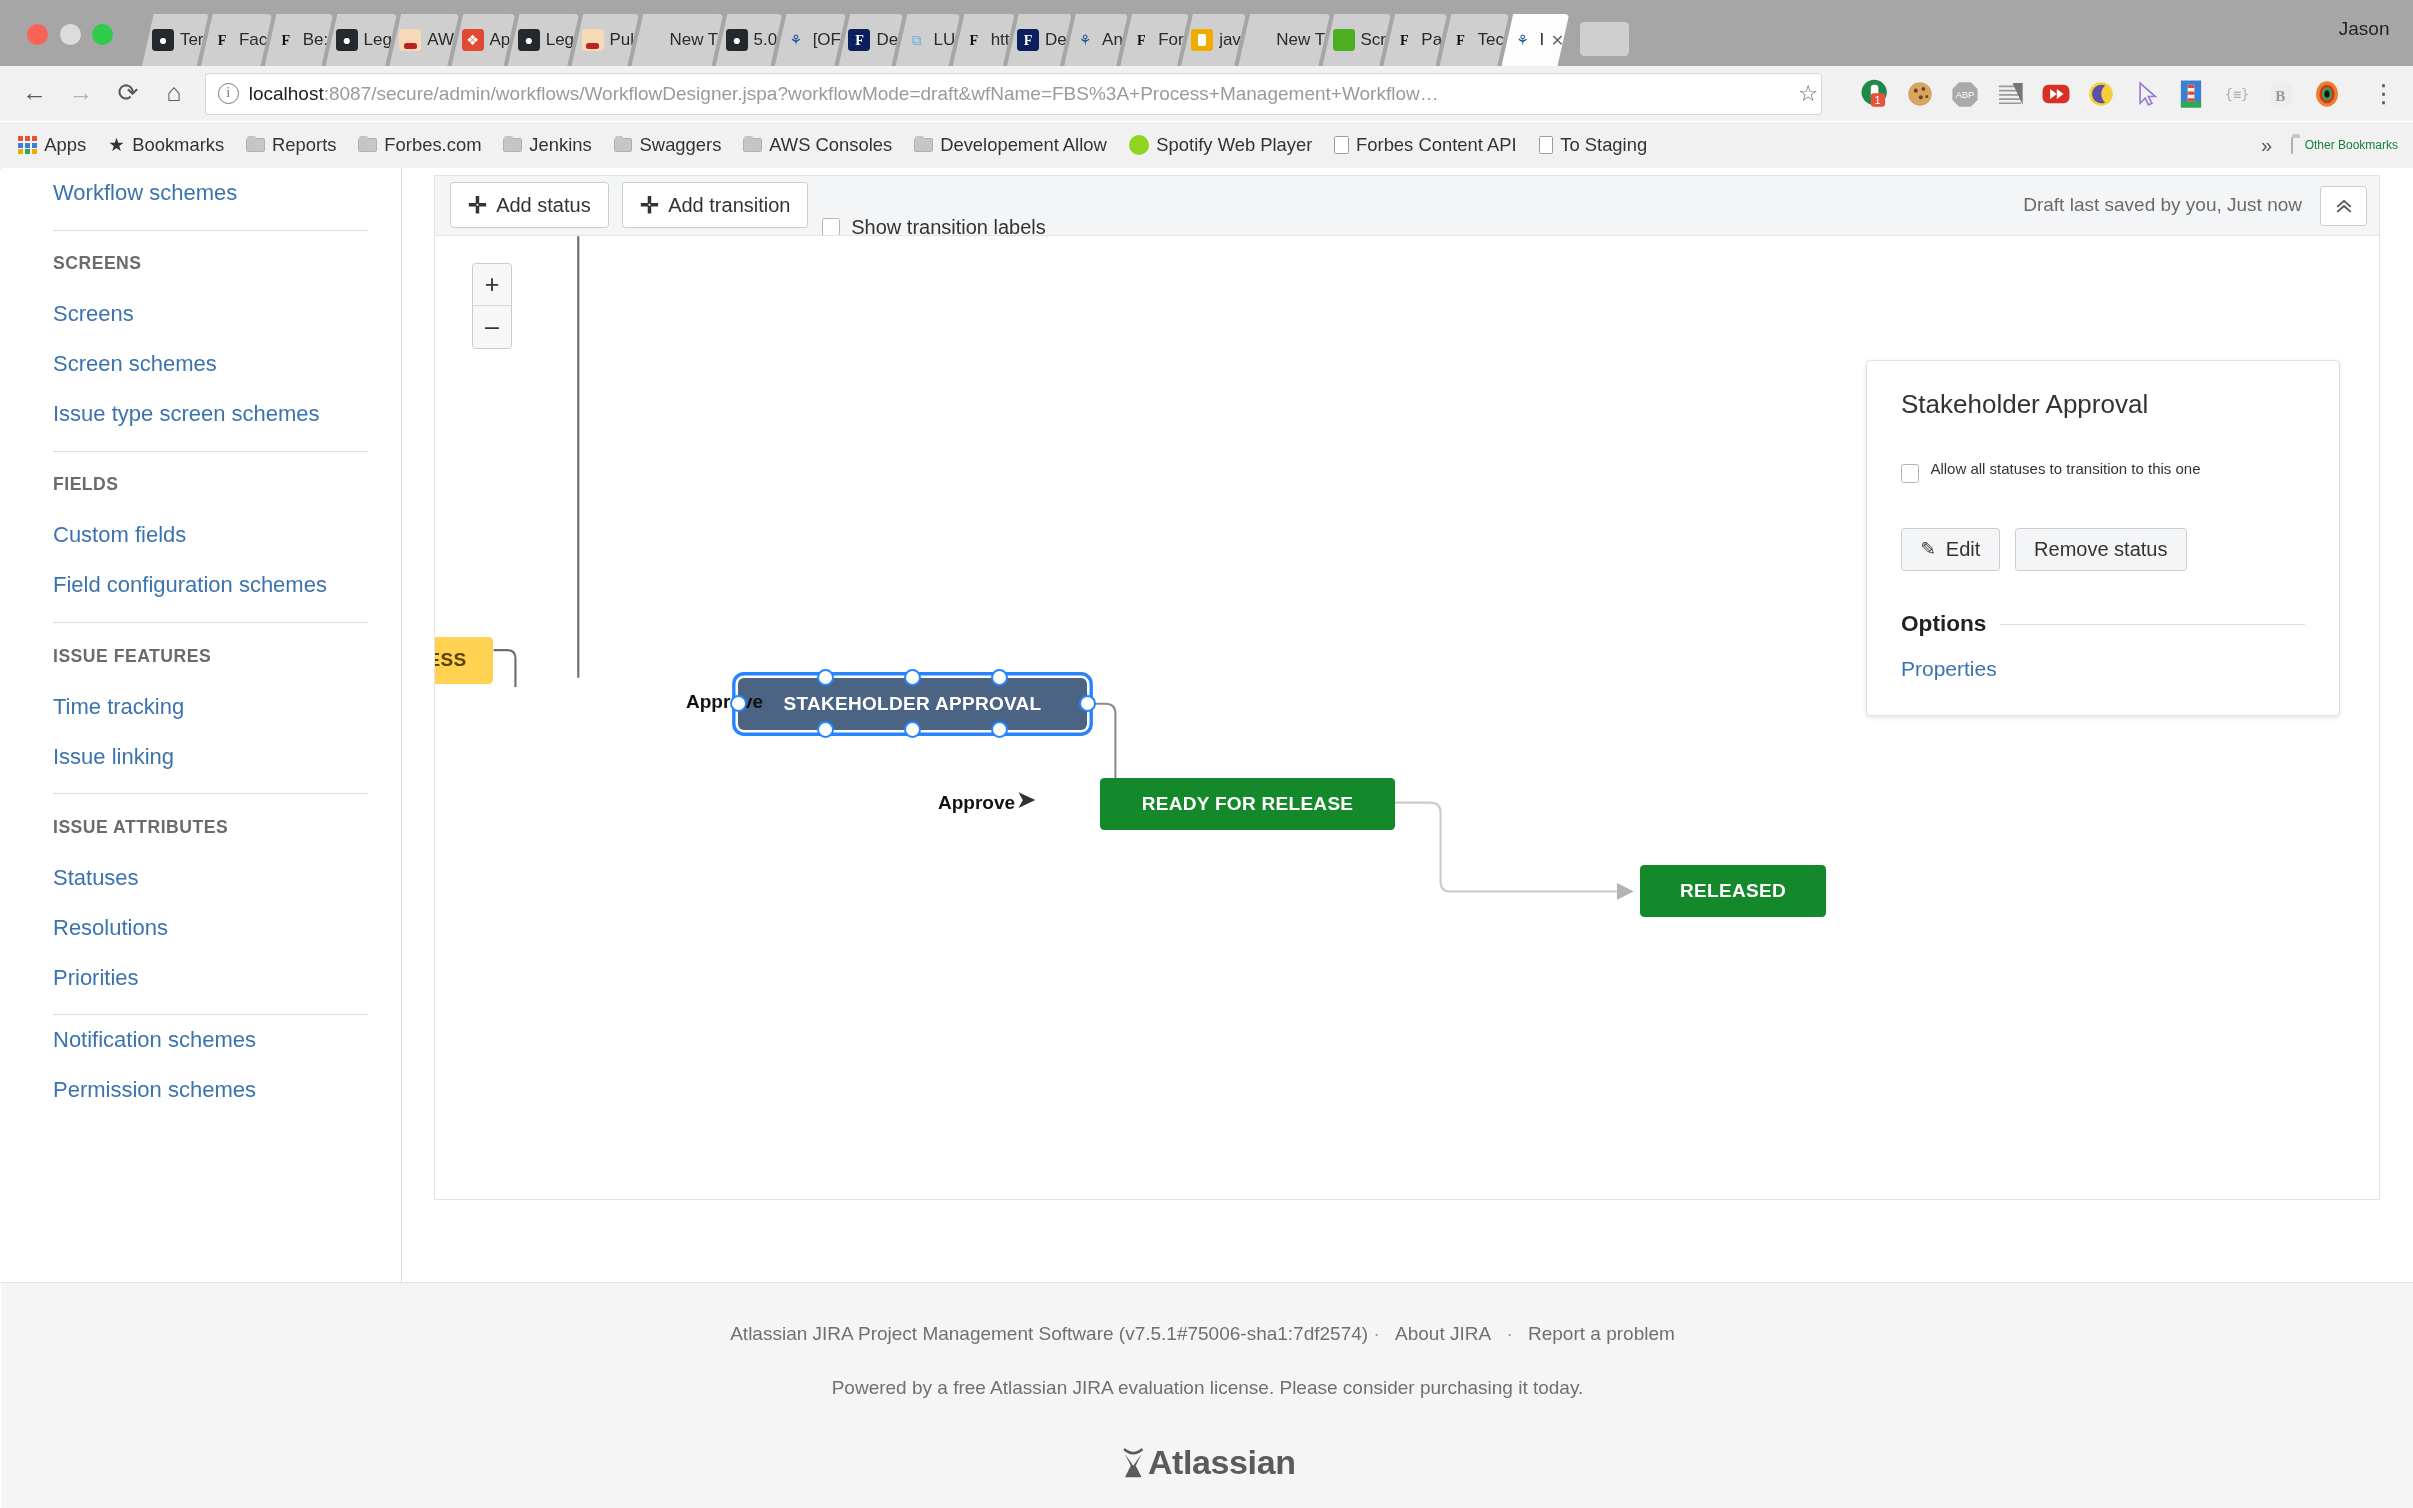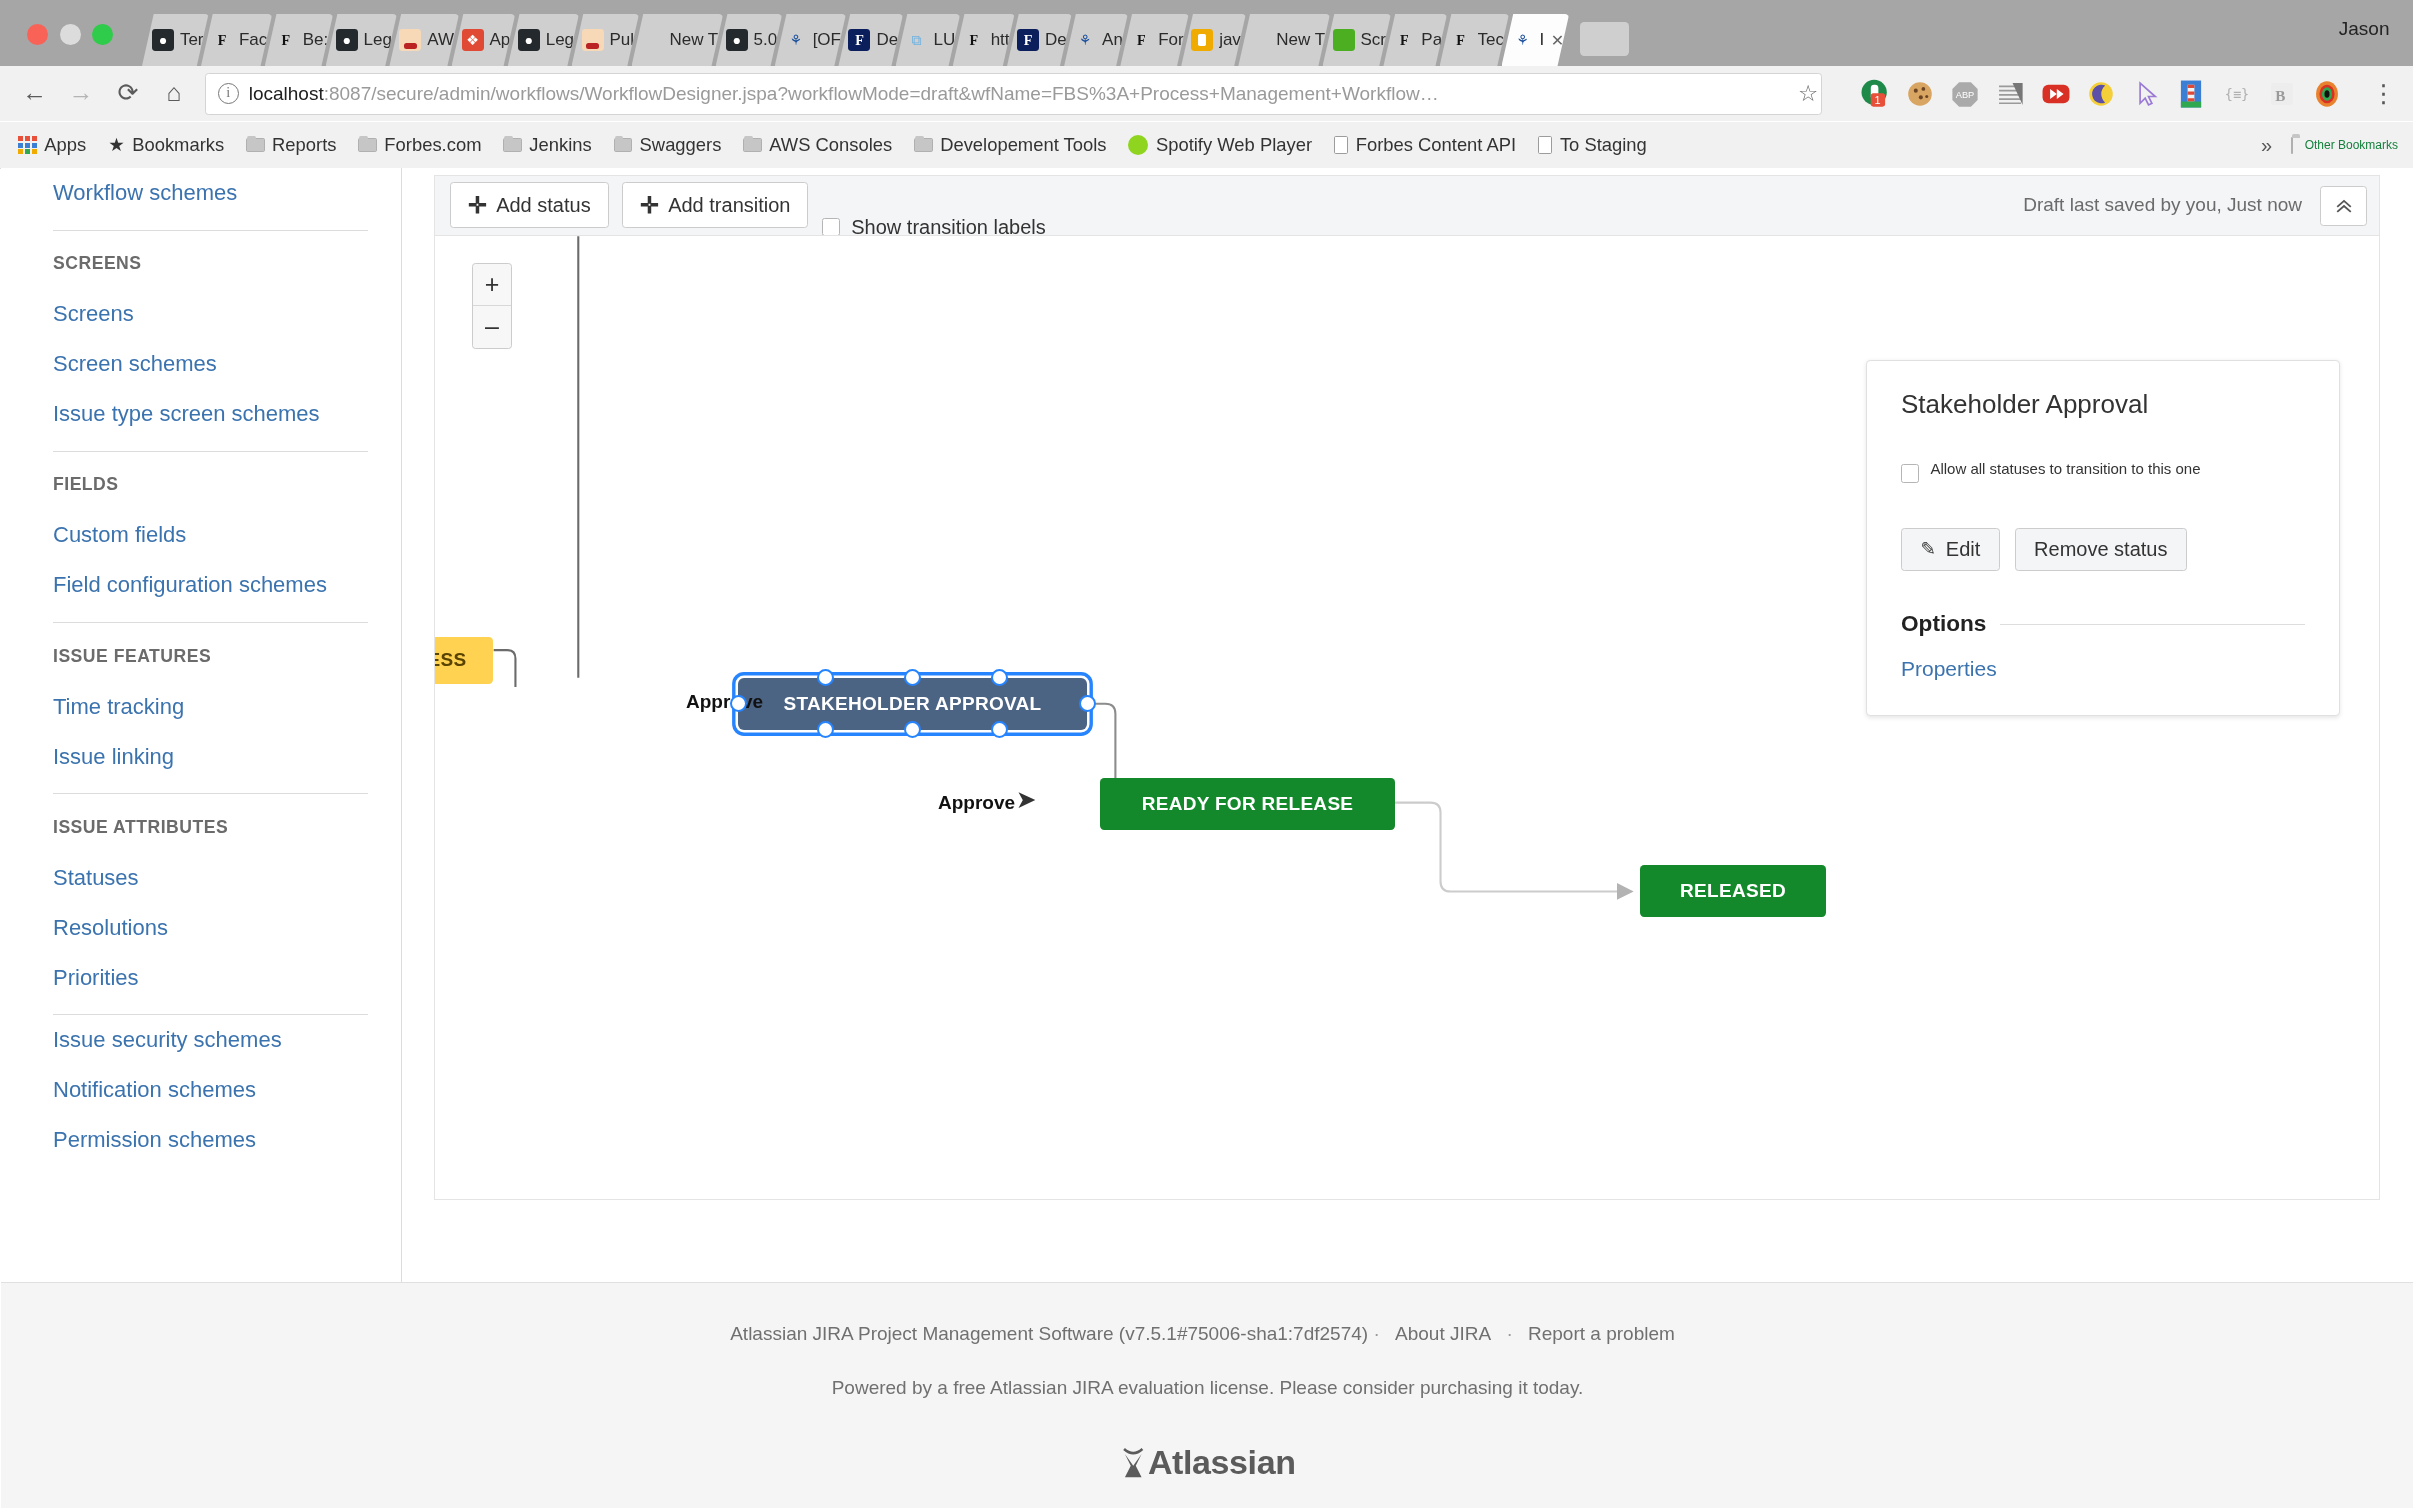--- a/index.html
+++ b/index.html
@@ -471,21 +471,21 @@
         <div class="bm">
           <span class="bmi">
             <span class="folder"></span>
           </span>
           <span>AWS Consoles</span>
         </div>
         <div class="bm">
           <span class="bmi">
             <span class="folder"></span>
           </span>
-          <span>Developement Tools</span>
+          <span>Developement Allow</span>
         </div>
         <div class="bm">
           <span class="bmi">
             <span class="spotify"></span>
           </span>
           <span>Spotify Web Player</span>
         </div>
         <div class="bm">
           <span class="bmi">
             <span class="docicon"></span>
@@ -523,21 +523,20 @@
           <div class="sb-rule"></div>
           <div class="sb-head">ISSUE FEATURES</div>
           <a class="sb-link" href="#">Time tracking</a>
           <a class="sb-link" href="#">Issue linking</a>
           <div class="sb-rule"></div>
           <div class="sb-head">ISSUE ATTRIBUTES</div>
           <a class="sb-link" href="#">Statuses</a>
           <a class="sb-link" href="#">Resolutions</a>
           <a class="sb-link" href="#">Priorities</a>
           <div class="sb-rule"></div>
-          <a class="sb-link" href="#">Issue security schemes</a>
           <a class="sb-link" href="#">Notification schemes</a>
           <a class="sb-link" href="#">Permission schemes</a>
         </div>
     </div>
 
     <div class="wf">
       <div class="wf-inner">
 
         <div class="wf-toolbar">
           <button class="btn">

